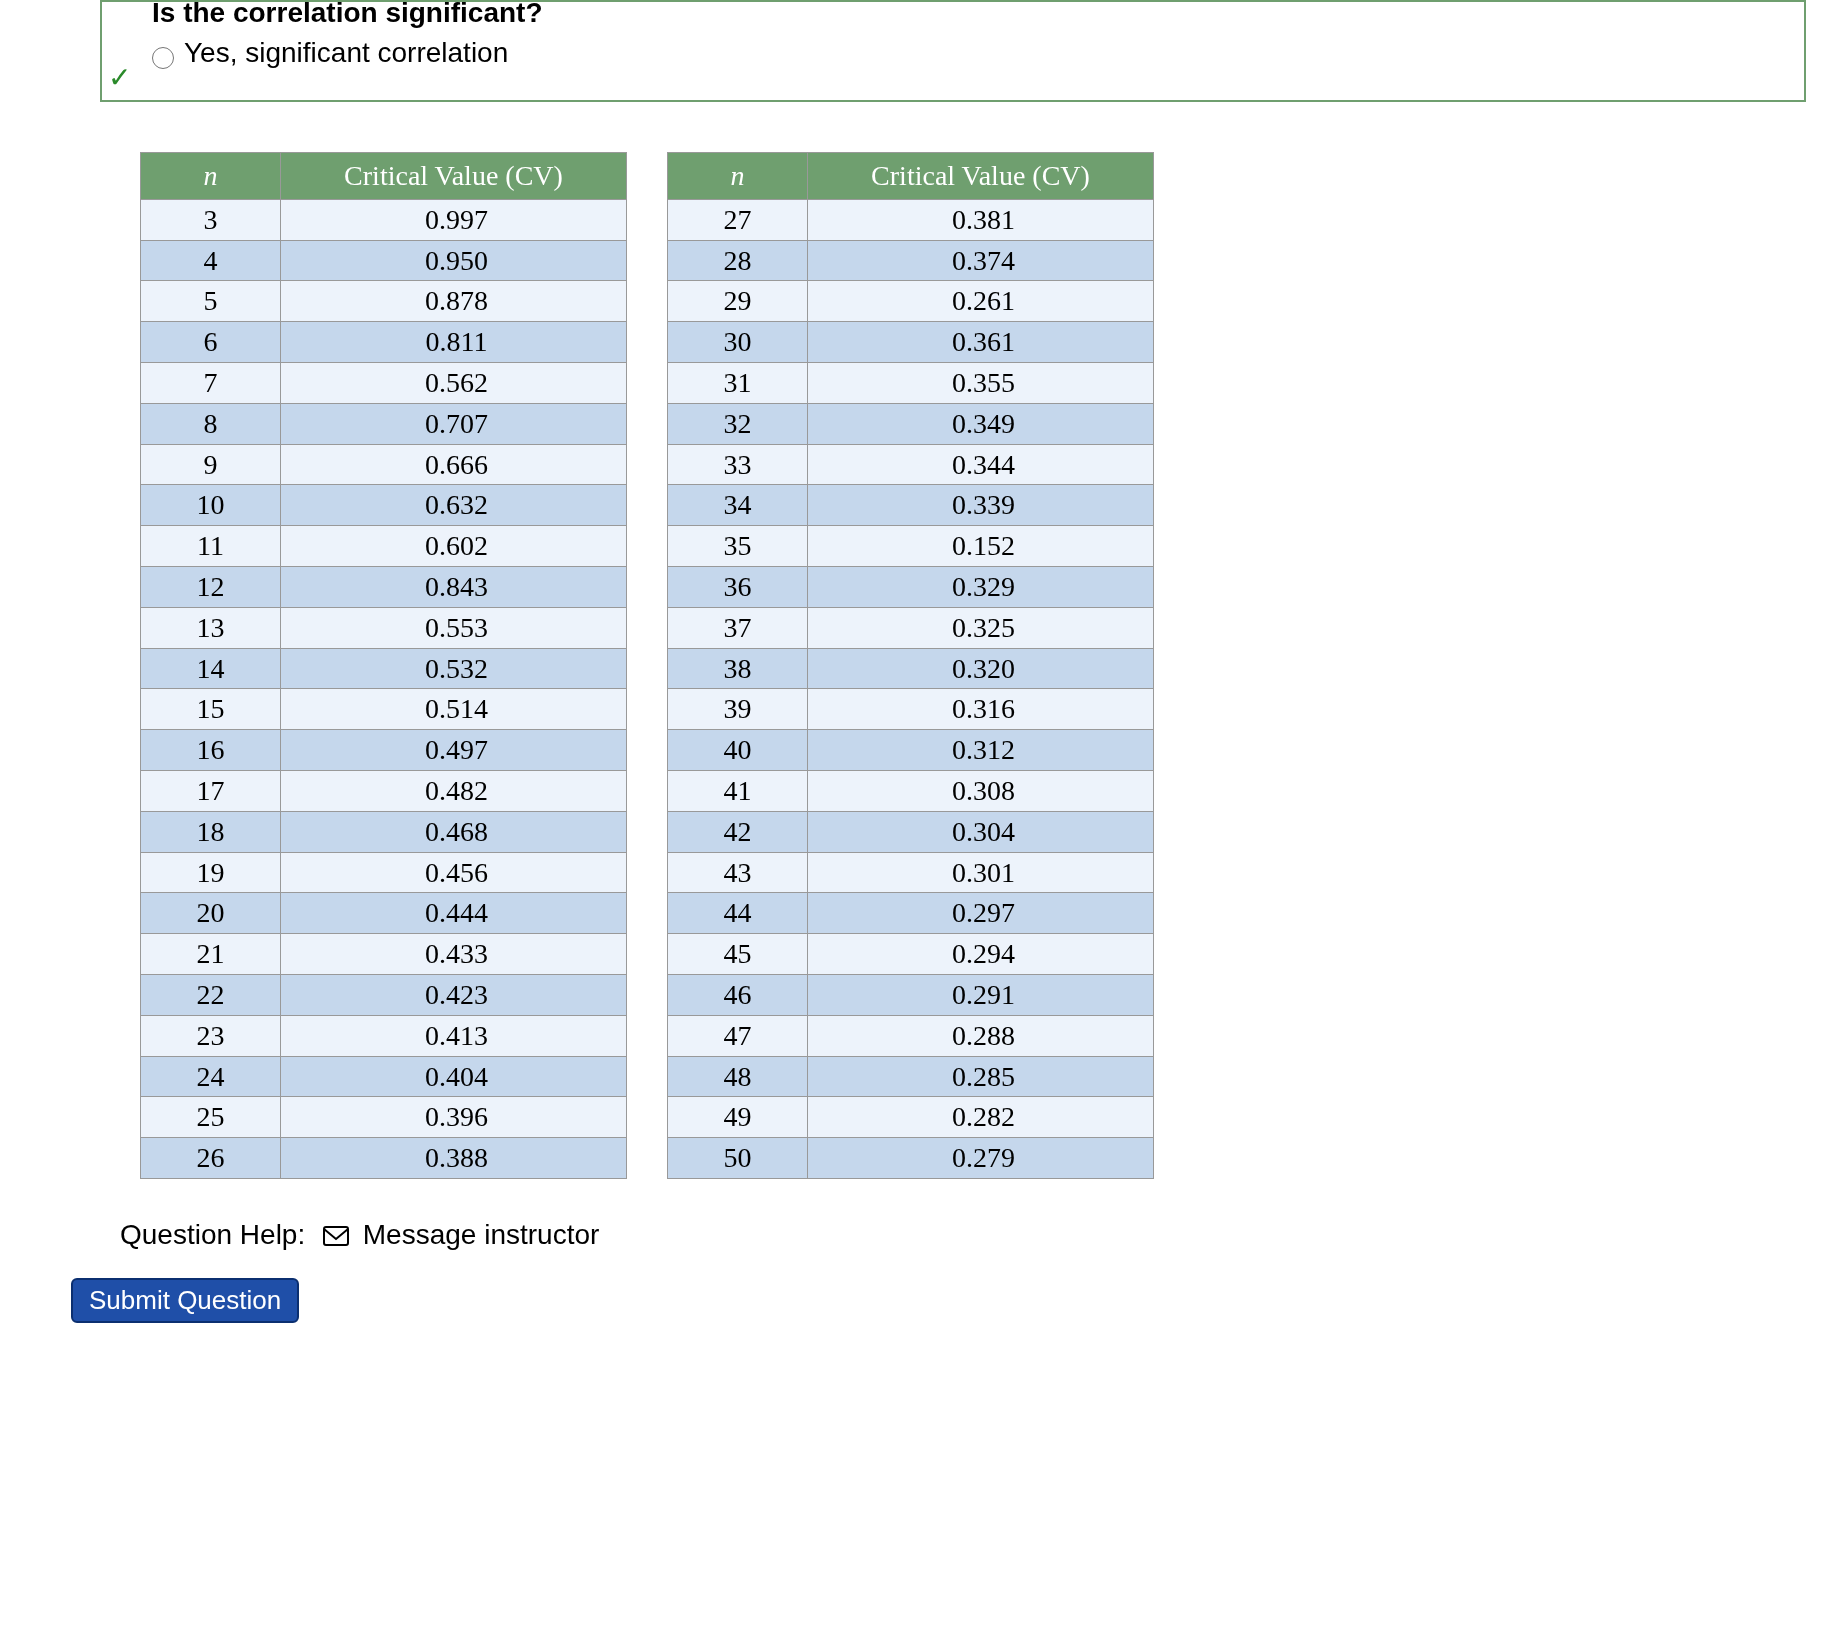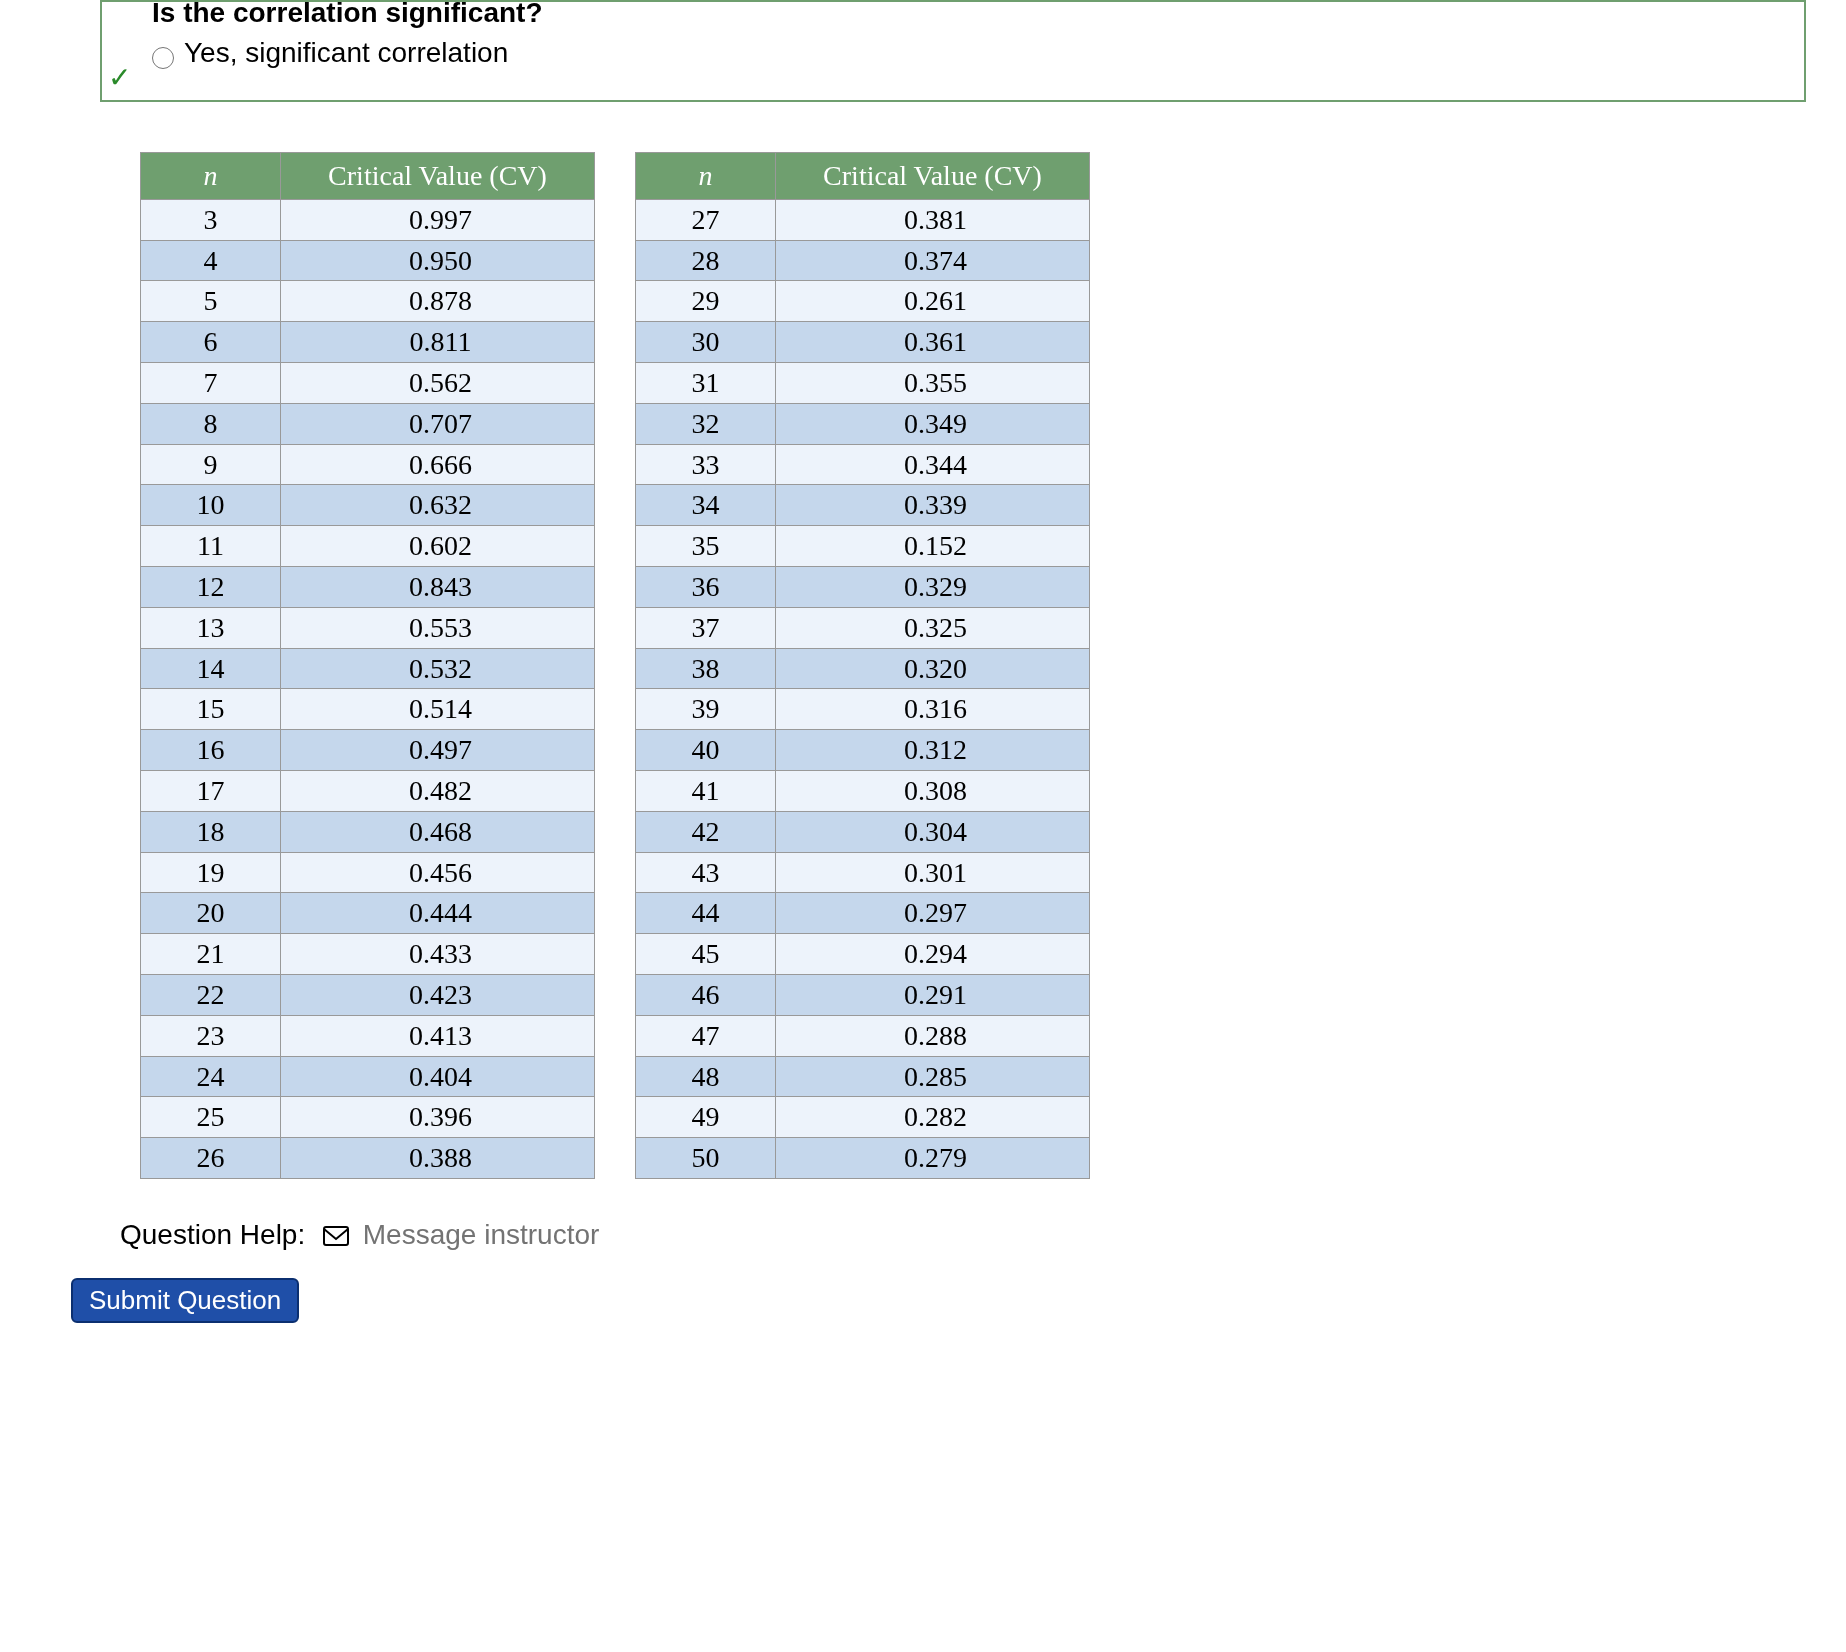--- a/index.html
+++ b/index.html
@@ -67,29 +67,29 @@
     background: #6f9f6f;
     color: #fff;
     font-weight: normal;
     font-size: 28px;
     padding: 4px 14px;
   }
   table.cv th .italic {
     font-style: italic;
   }
   table.cv td.n-col { width: 140px; }
-  table.cv td.cv-col { width: 314px; padding-left: 16px; }
+  table.cv td.cv-col { width: 346px; padding-left: 16px; }
   table.cv tr.light td { background: #edf3fb; }
   table.cv tr.dark  td { background: #c5d7ec; }
   .help {
     margin: 40px 0 0 120px;
     font-size: 28px;
   }
   .help .link {
-    color: #737373;
+    color: #000000;
     text-decoration: none;
     cursor: pointer;
     text-align: right;
   }
   .help .env {
     display: inline-block;
     vertical-align: middle;
     margin: 0 6px 0 10px;
   }
   .submit-btn {

